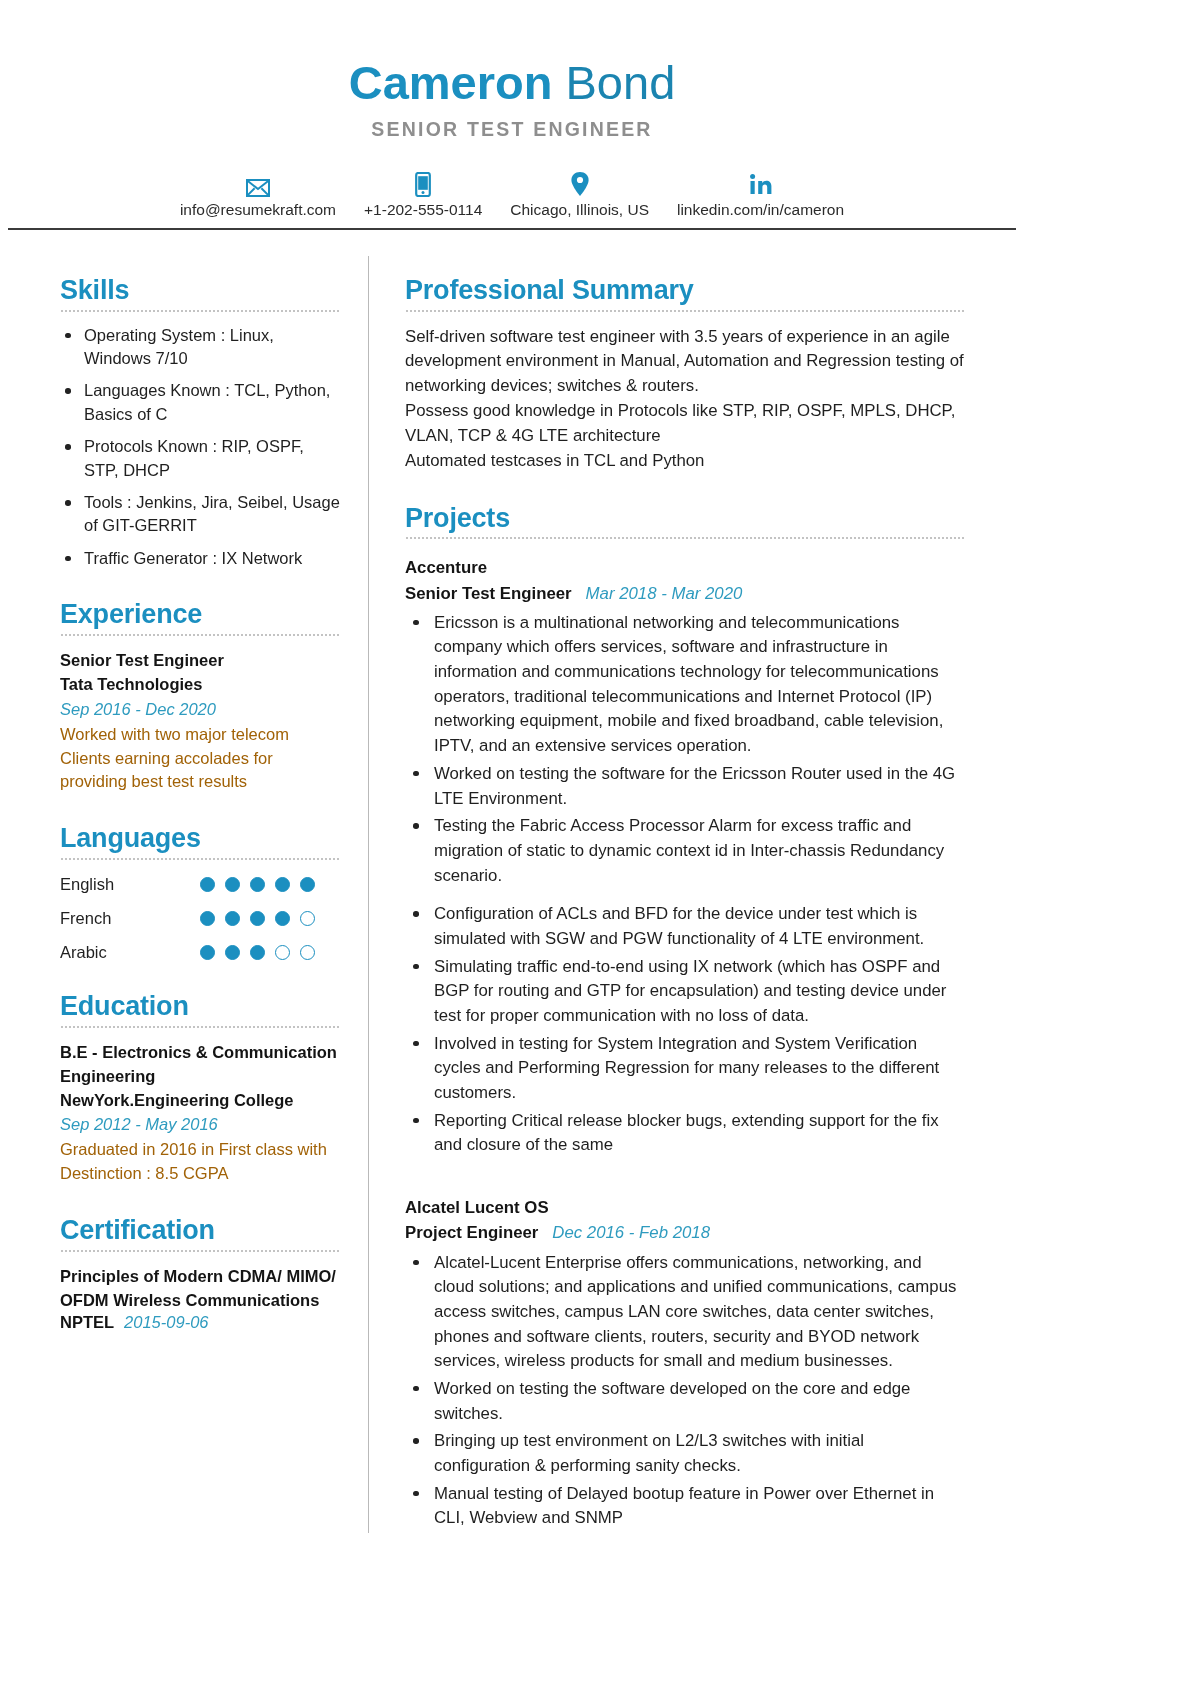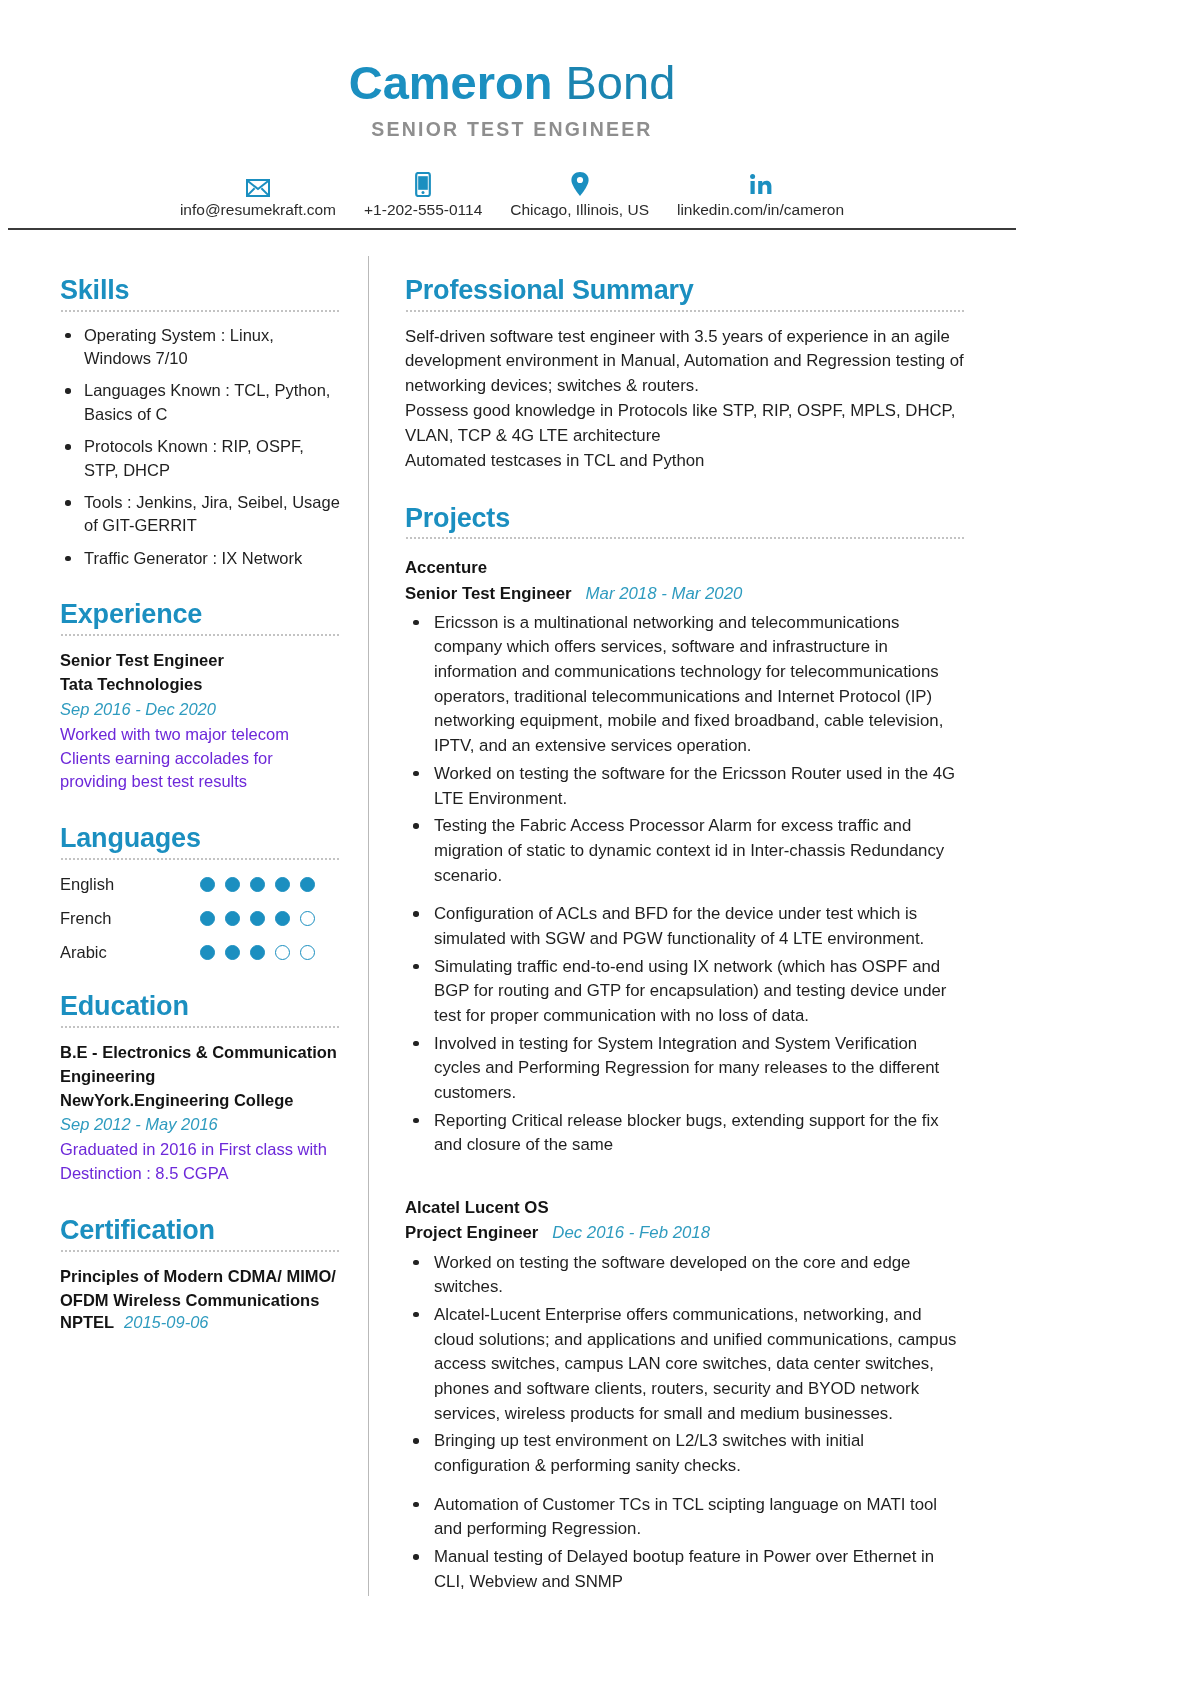--- a/index.html
+++ b/index.html
@@ -161,21 +161,21 @@
   }
   .entry .date {
     font-size: 16.5px;
     font-style: italic;
     color: #2e9bbf;
     line-height: 1.5;
   }
   .entry .desc {
     font-size: 16.5px;
     line-height: 1.45;
-    color: #6d28d9;
+    color: #a16207;
     margin-top: 1px;
   }
   .cert-issuer {
     font-size: 16.5px;
     font-weight: 700;
     color: #141414;
   }
   .cert-issuer .cdate {
     font-weight: 400;
     font-style: italic;
@@ -444,24 +444,23 @@
         </div>
 
         <div class="proj-spacer"></div>
 
         <div class="proj">
           <div class="company">Alcatel Lucent OS</div>
           <div class="rolerow">
             <span class="prole">Project Engineer</span><span class="pdate">Dec 2016 - Feb 2018</span>
           </div>
           <ul class="rbul">
+            <li>Alcatel-Lucent Enterprise offers communications, networking, and cloud solutions; and applications and unified communications, campus access switches, campus LAN core switches, data center switches, phones and software clients, routers, security and BYOD network services, wireless products for small and medium businesses.</li>
             <li>Worked on testing the software developed on the core and edge switches.</li>
-            <li>Alcatel-Lucent Enterprise offers communications, networking, and cloud solutions; and applications and unified communications, campus access switches, campus LAN core switches, data center switches, phones and software clients, routers, security and BYOD network services, wireless products for small and medium businesses.</li>
             <li>Bringing up test environment on L2/L3 switches with initial configuration &amp; performing sanity checks.</li>
-            <li class="gap">Automation of Customer TCs in TCL scipting language on MATI tool and performing Regression.</li>
             <li>Manual testing of Delayed bootup feature in Power over Ethernet in CLI, Webview and SNMP</li>
           </ul>
         </div>
 
       </div>
 
     </div>
   </div>
 </div>
 

